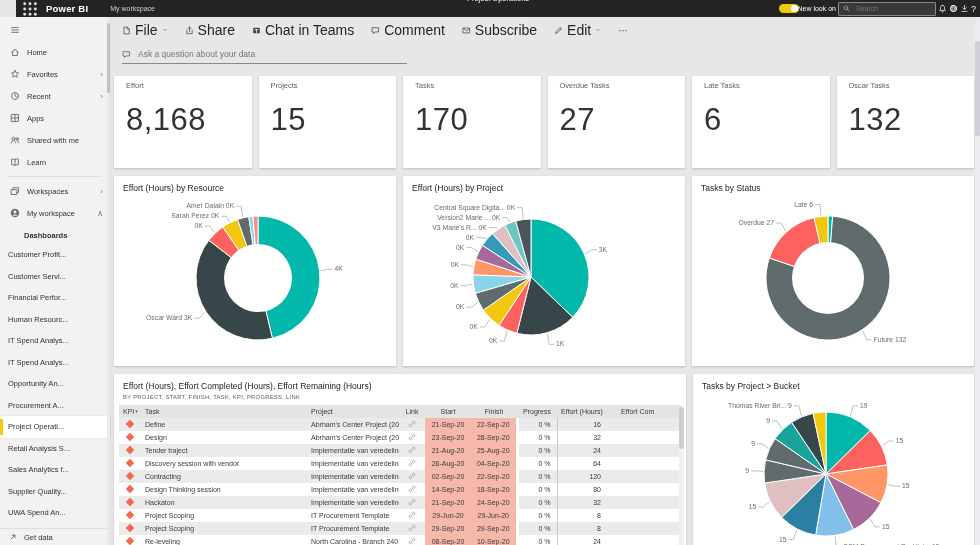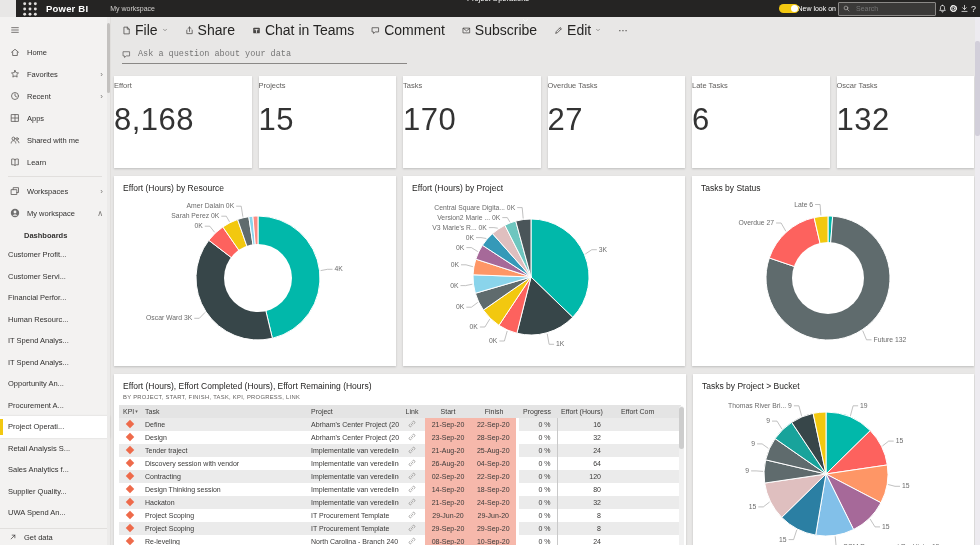--- a/index.html
+++ b/index.html
@@ -57,27 +57,27 @@
   .toolbar{position:absolute;top:5px;left:12px;display:flex;align-items:center;gap:17px;}
   .tb-item{display:flex;align-items:center;gap:4px;font-size:14px;color:#252423;cursor:pointer;}
   .tb-item .ic{color:#484644;}
   .tb-item .ic svg{width:9px;height:9px;}
   .tb-item .dd svg{width:6px;height:6px;}
   .tb-item.more{font-size:10px;color:#484644;letter-spacing:1px;}
   .qna{position:absolute;top:31px;left:12px;width:285px;display:flex;align-items:center;gap:5px;
     border-bottom:1px solid #8a8886;padding-bottom:3px;color:#605e5c;}
   .qna .ic svg{width:9px;height:9px;}
   .qna input{flex:1;background:transparent;border:none;outline:none;font-size:8.5px;color:#3b3a39;
-    font-family:Liberation Mono, monospace;}
+    font-family:Liberation Sans, sans-serif;}
   
   .tile{background:#fff;box-shadow:0 .5px 2px rgba(0,0,0,.18);overflow:hidden;position:relative;}
   .tile h3{margin:0;padding:7px 9px 2px;font-size:8.5px;font-weight:400;color:#252423;white-space:nowrap;
     overflow:hidden;}
   .kpi-row{position:absolute;top:59px;left:4px;right:6px;height:92px;display:flex;gap:7px;}
-  .kpi-card{flex:1;background:#fff;box-shadow:0 .5px 2px rgba(0,0,0,.18);padding:5px 0;cursor:pointer;}
+  .kpi-card{flex:1;background:#fff;box-shadow:0 .5px 2px rgba(0,0,0,.18);padding:5px 12px;cursor:pointer;}
   .kpi-title{font-size:7.5px;color:#605e5c;}
   .kpi-value{margin-top:12px;text-align:left;font-size:31px;font-weight:300;color:#333;letter-spacing:.5px;}
   .charts-row{position:absolute;top:159px;left:4px;right:6px;height:190px;display:flex;gap:7px;}
   .chart-tile{flex:1;cursor:pointer;}
   .chart-tile svg{display:block;}
   .bottom-row{position:absolute;top:357px;left:4px;right:6px;height:190px;display:flex;gap:7px;}
   .table-tile{width:572px;flex:none;cursor:pointer;}
   .table-sub{font-size:5.8px;letter-spacing:.3px;color:#605e5c;padding:1px 9px 5px;}
   table{border-collapse:collapse;table-layout:fixed;width:562px;margin-left:5px;font-size:7px;color:#3b3a39;}
   th{font-weight:400;text-align:left;background:#e4e4e4;padding:3px 4px;color:#3b3a39;white-space:nowrap;

